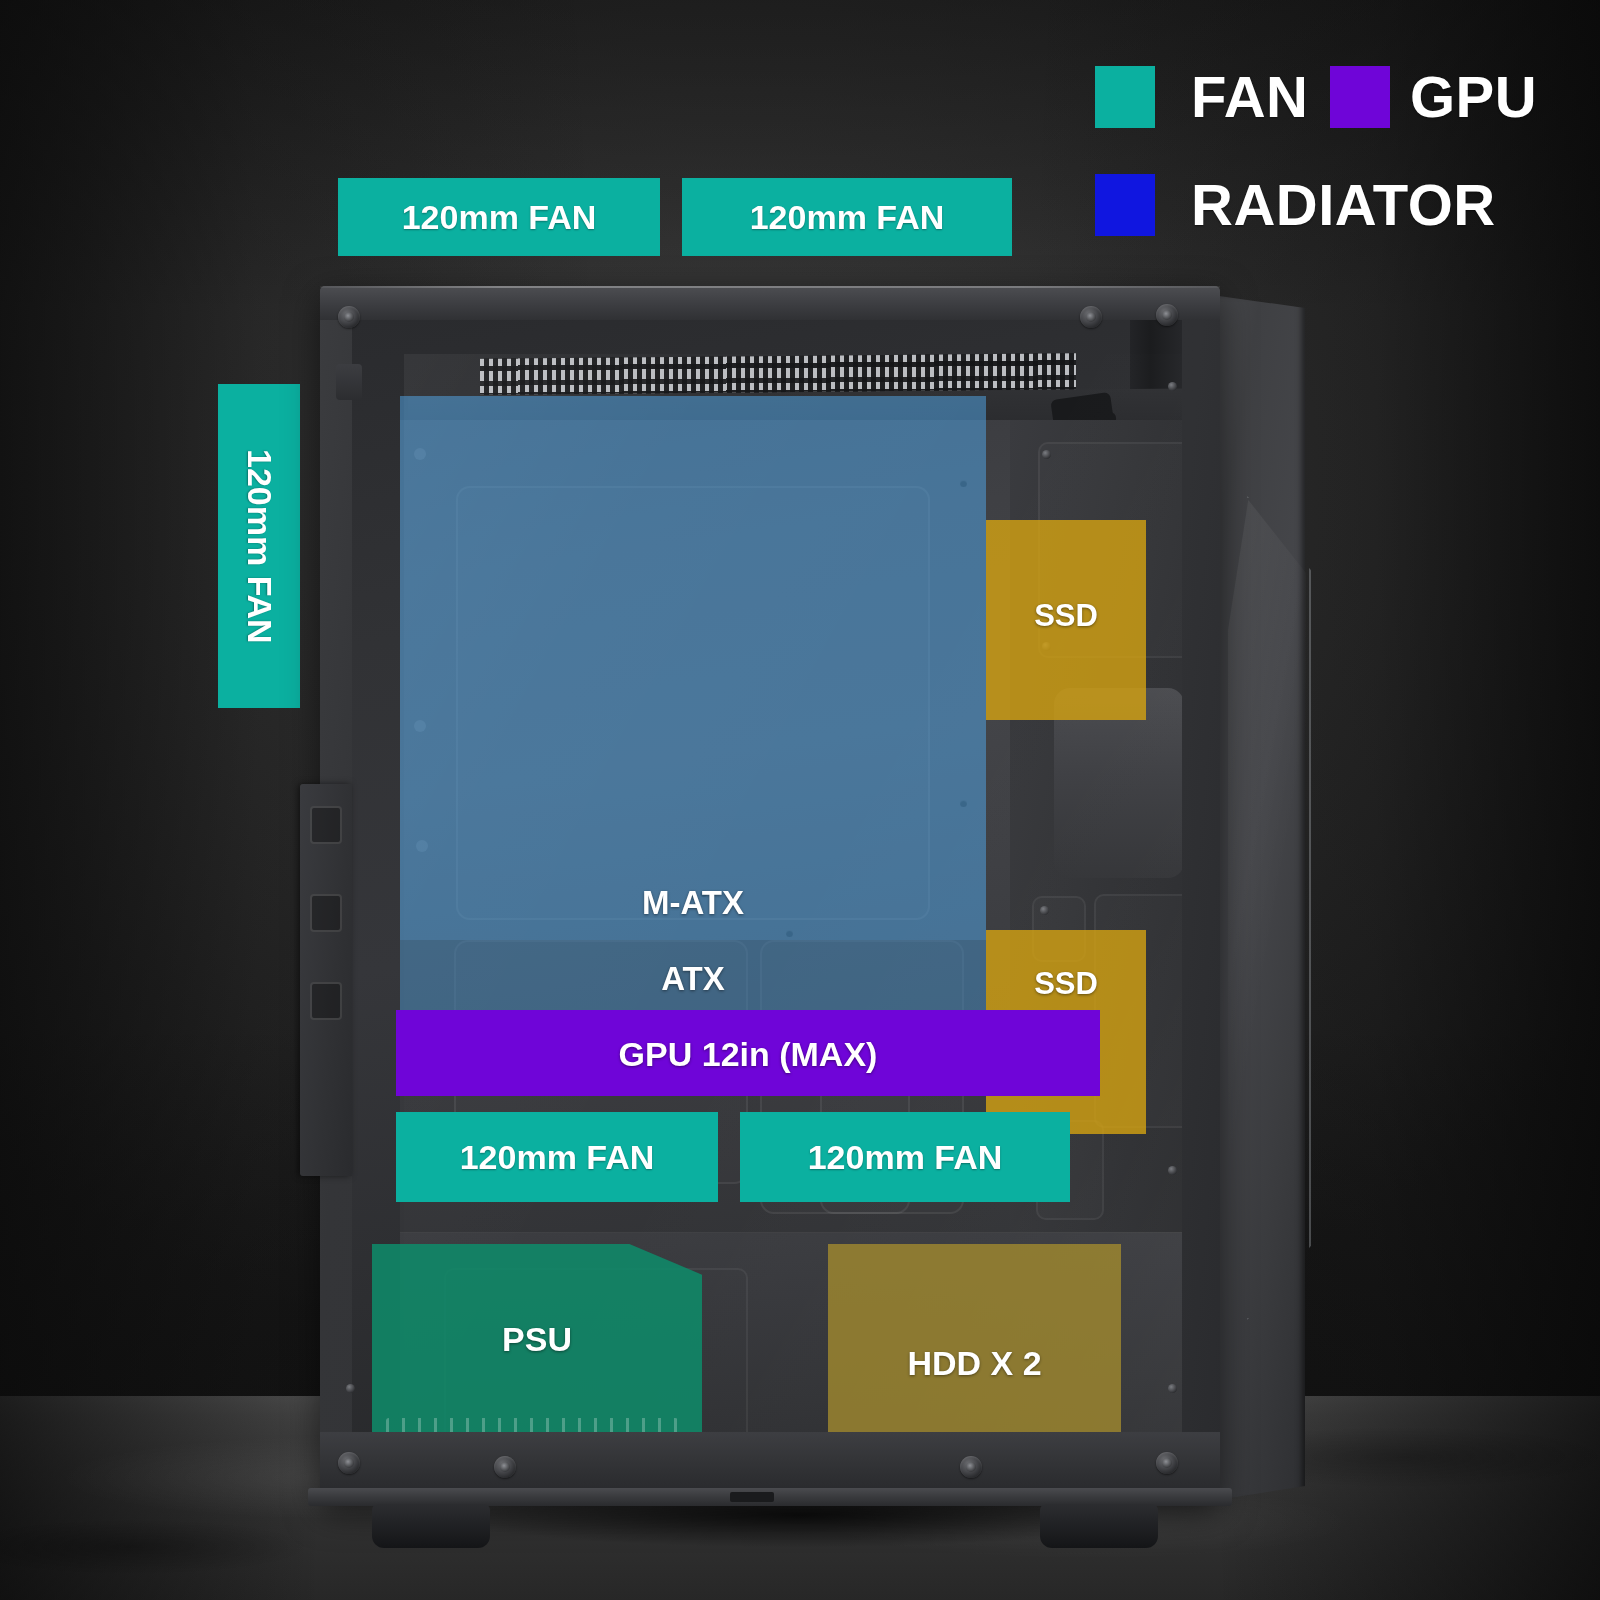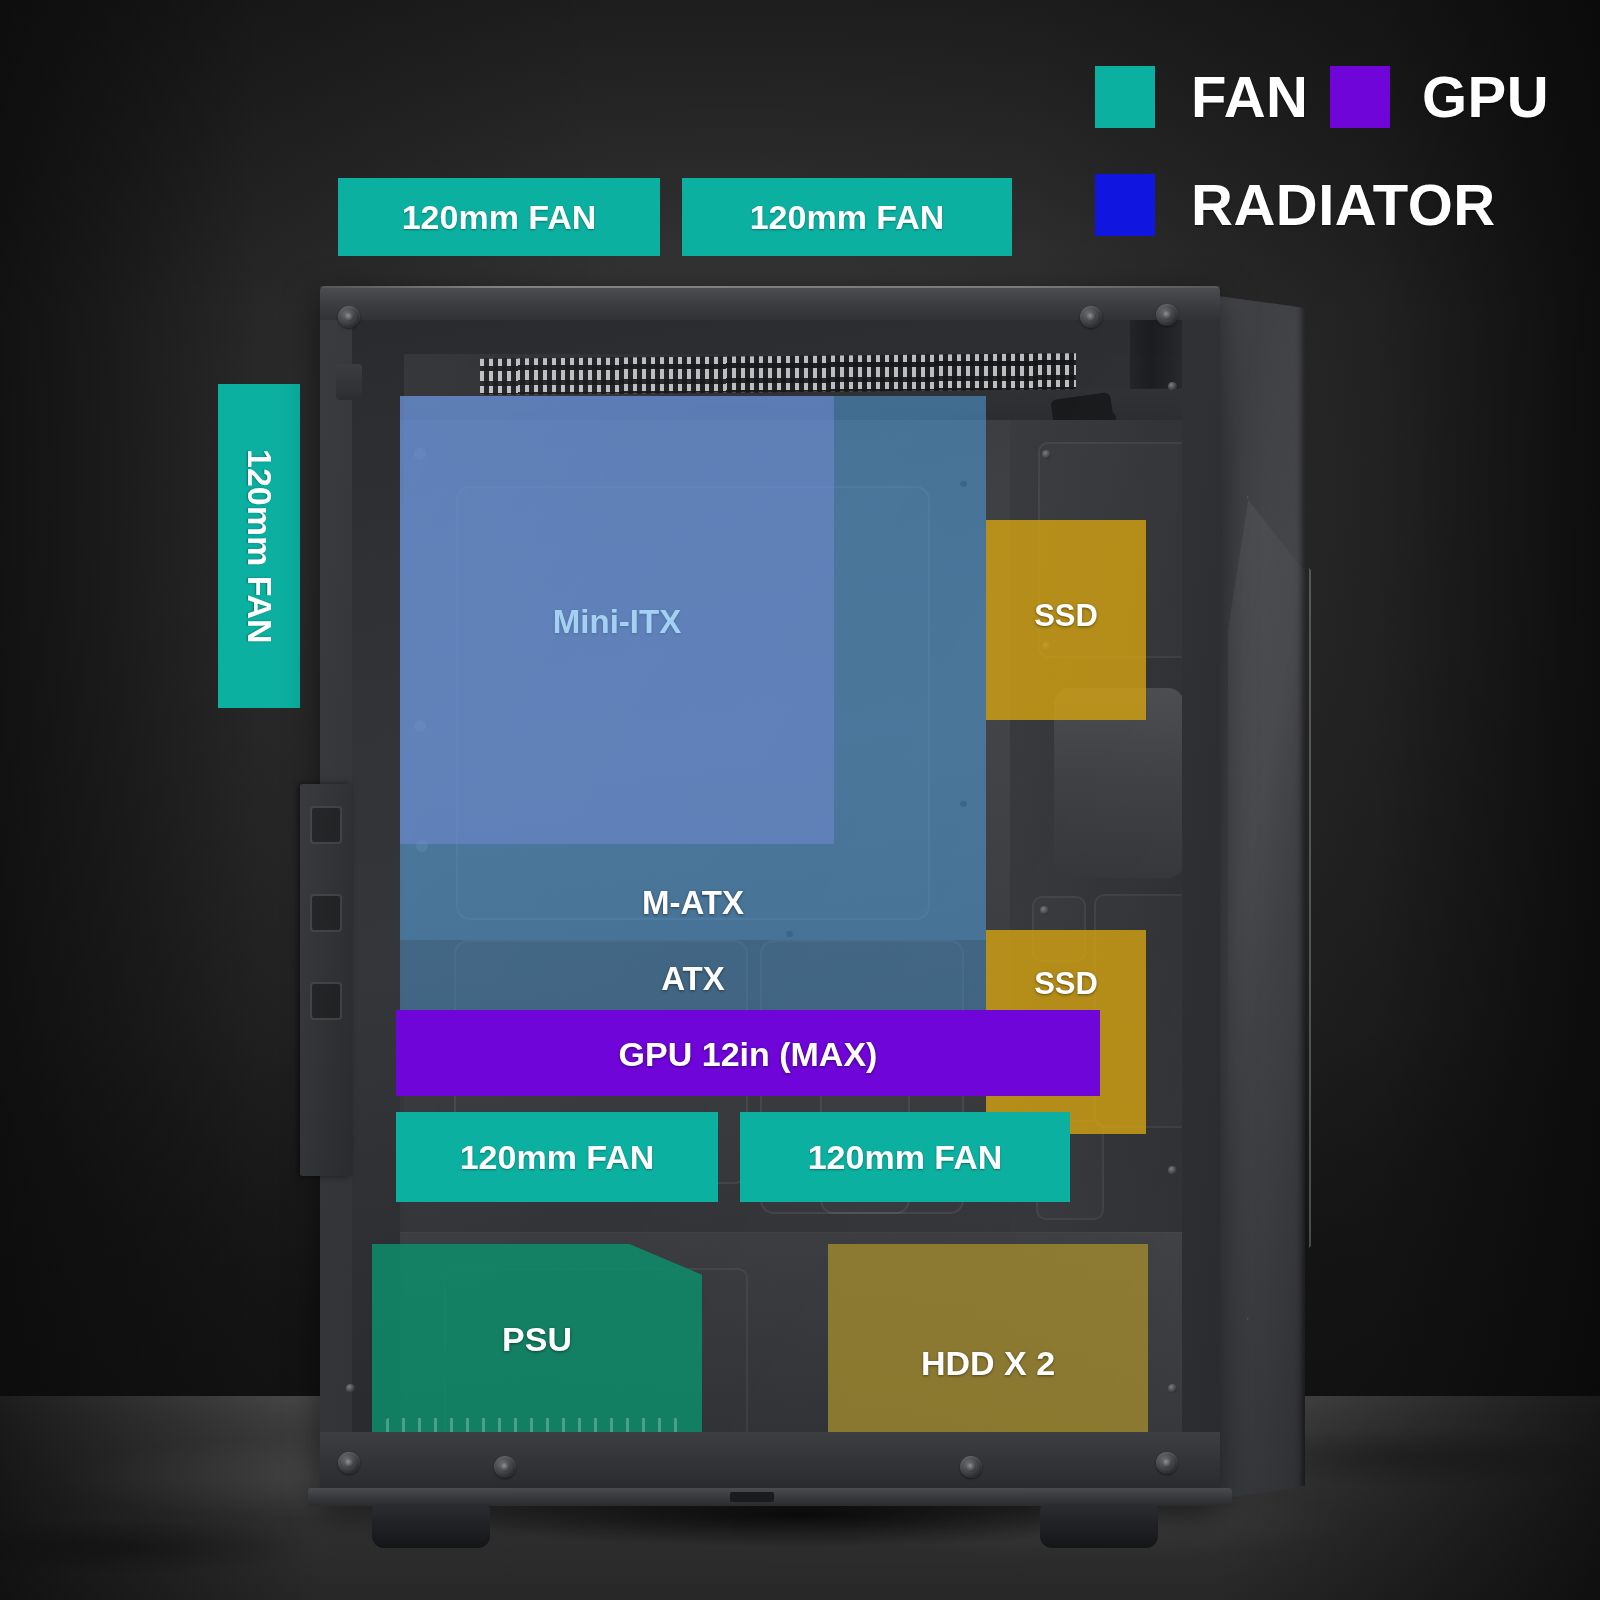--- a/index.html
+++ b/index.html
@@ -238,21 +238,21 @@
 
   <div class="legend">
 
     <div class="legend-row" style="left:1095px;top:66px;">
       <span class="swatch" style="width:60px;height:62px;background:#0bb0a0;"></span>
       <span class="legend-label" style="font-size:58px;margin-left:36px;">FAN</span>
     </div>
 
     <div class="legend-row" style="left:1330px;top:66px;">
       <span class="swatch" style="width:60px;height:62px;background:#6f05d8;"></span>
-      <span class="legend-label" style="font-size:58px;margin-left:32px;">GPU</span>
+      <span class="legend-label" style="font-size:58px;margin-left:20px;">GPU</span>
     </div>
 
     <div class="legend-row" style="left:1095px;top:174px;">
       <span class="swatch" style="width:60px;height:62px;background:#1016e0;"></span>
       <span class="legend-label" style="font-size:58px;margin-left:36px;">RADIATOR</span>
     </div>
 
   </div>
 
 
@@ -321,23 +321,20 @@
 
         <div class="screw-sm" style="left:30px;top:486px;"></div>
       </div>
 
       <div class="psu-shroud"></div>
       <div class="shroud-cut"></div>
 
       <div class="glass-sheen"></div>
     </div>
 
-    <div class="ov" style="left:100px;top:110px;width:434px;height:448px;background:rgba(160,110,200,.50);">
-      <div class="ov-label" style="top:207px;font-size:33px;">Mini-ITX</div>
-    </div>
 
     <div class="ov" style="left:100px;top:654px;width:586px;height:76px;background:rgba(70,135,185,.55);">
       <div class="ov-label" style="top:20px;font-size:33px;">ATX</div>
     </div>
 
     <div class="ov" style="left:100px;top:110px;width:586px;height:544px;background:rgba(80,165,230,.52);">
       <div class="ov-label" style="top:488px;font-size:33px;">M-ATX</div>
     </div>
 
     <div class="ov" style="left:686px;top:234px;width:160px;height:200px;background:rgba(212,162,18,.80);">
@@ -358,21 +355,21 @@
 
     <div class="callout" style="left:440px;top:826px;width:330px;height:90px;background:#0bb0a0;font-size:34px;">
       <span>120mm FAN</span>
     </div>
 
     <div class="ov ov-psu" style="left:72px;top:958px;width:330px;height:236px;background:rgba(14,140,106,.86);">
       <div class="ov-label" style="top:76px;font-size:34px;">PSU</div>
       <div class="psu-fins"></div>
     </div>
 
-    <div class="ov" style="left:528px;top:958px;width:320px;height:236px;background:rgba(164,140,46,.78);">
+    <div class="ov" style="left:528px;top:958px;width:293px;height:236px;background:rgba(164,140,46,.78);">
       <div class="ov-label" style="top:100px;font-size:34px;">HDD X 2</div>
     </div>
 
     <div class="io-bracket">
       <div class="io-slot" style="top:22px;"></div>
       <div class="io-slot" style="top:110px;"></div>
       <div class="io-slot" style="top:198px;"></div>
     </div>
 
     <div class="case-frame-bottom"></div>

